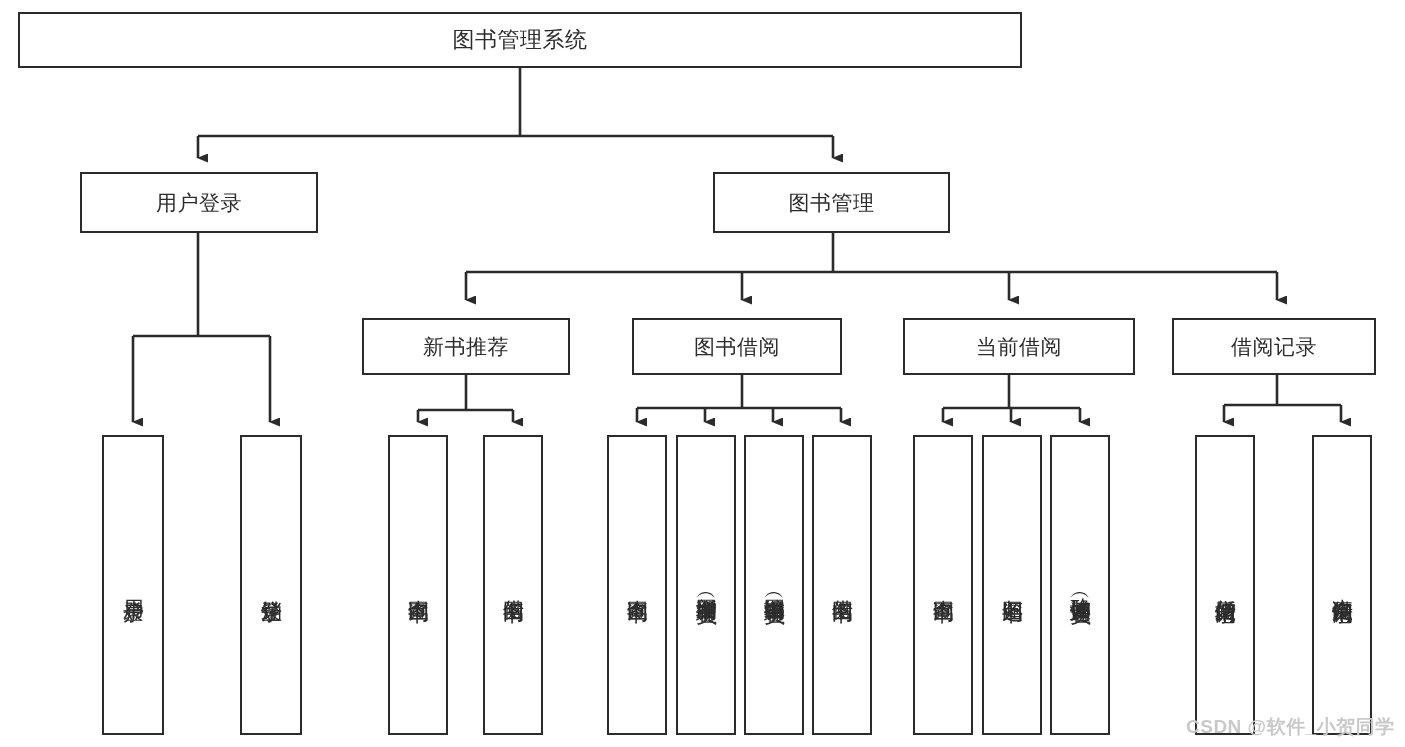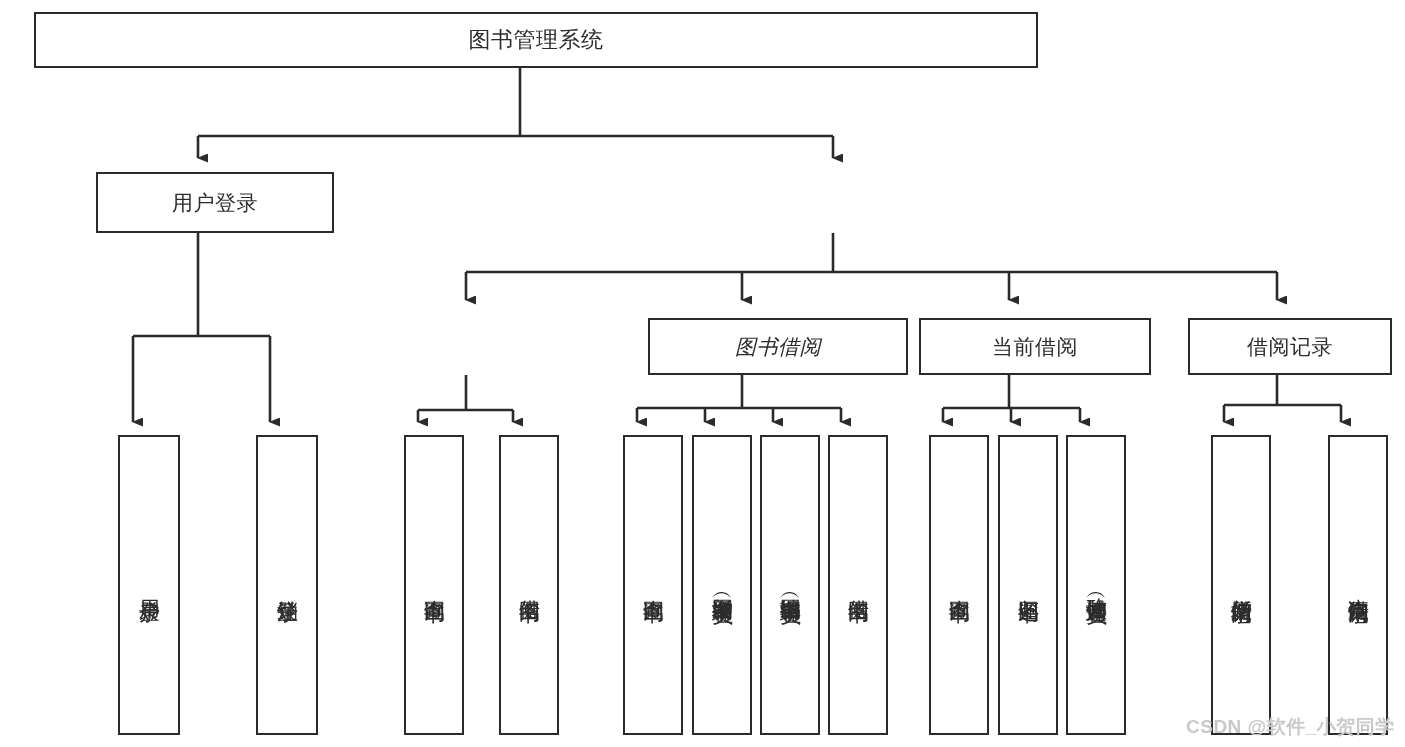--- a/index.html
+++ b/index.html
@@ -19,21 +19,20 @@
   }
   .node {
     position: absolute;
     box-sizing: border-box;
     background: #ffffff;
     border: 2px solid #2b2b2b;
     display: flex;
     align-items: center;
     justify-content: center;
     color: #2c2c2c;
-    margin-left: 16px;
   }
   .node-h {
     font-size: 21px;
     letter-spacing: 0.5px;
     line-height: 1.1;
     white-space: nowrap;
   }
   .node-root {
     font-size: 22px;
   }
@@ -127,22 +126,28 @@
     </g>
   </svg>
 
   <div class="node node-h node-root" style="left:18px; top:12px; width:1004px; height:56px;">
     <span>图书管理系统</span>
   </div>
 
   <div class="node node-h" style="left:80px; top:172px; width:238px; height:61px;">
     <span>用户登录</span>
   </div>
-
-  <div class="node node-h" style="left:632px; top:318px; width:260px; height:57px;font-style:italic;">
+  <div class="node node-h" style="left:713px; top:172px; width:237px; height:61px;">
+    <span>图书管理</span>
+  </div>
+
+  <div class="node node-h" style="left:362px; top:318px; width:208px; height:57px;">
+    <span>新书推荐</span>
+  </div>
+  <div class="node node-h" style="left:632px; top:318px; width:210px; height:57px;">
     <span>图书借阅</span>
   </div>
   <div class="node node-h" style="left:903px; top:318px; width:232px; height:57px;">
     <span>当前借阅</span>
   </div>
   <div class="node node-h" style="left:1172px; top:318px; width:204px; height:57px;">
     <span>借阅记录</span>
   </div>
 
   <div class="node leaf" style="left:102px; top:435px; width:62px; height:300px;">

